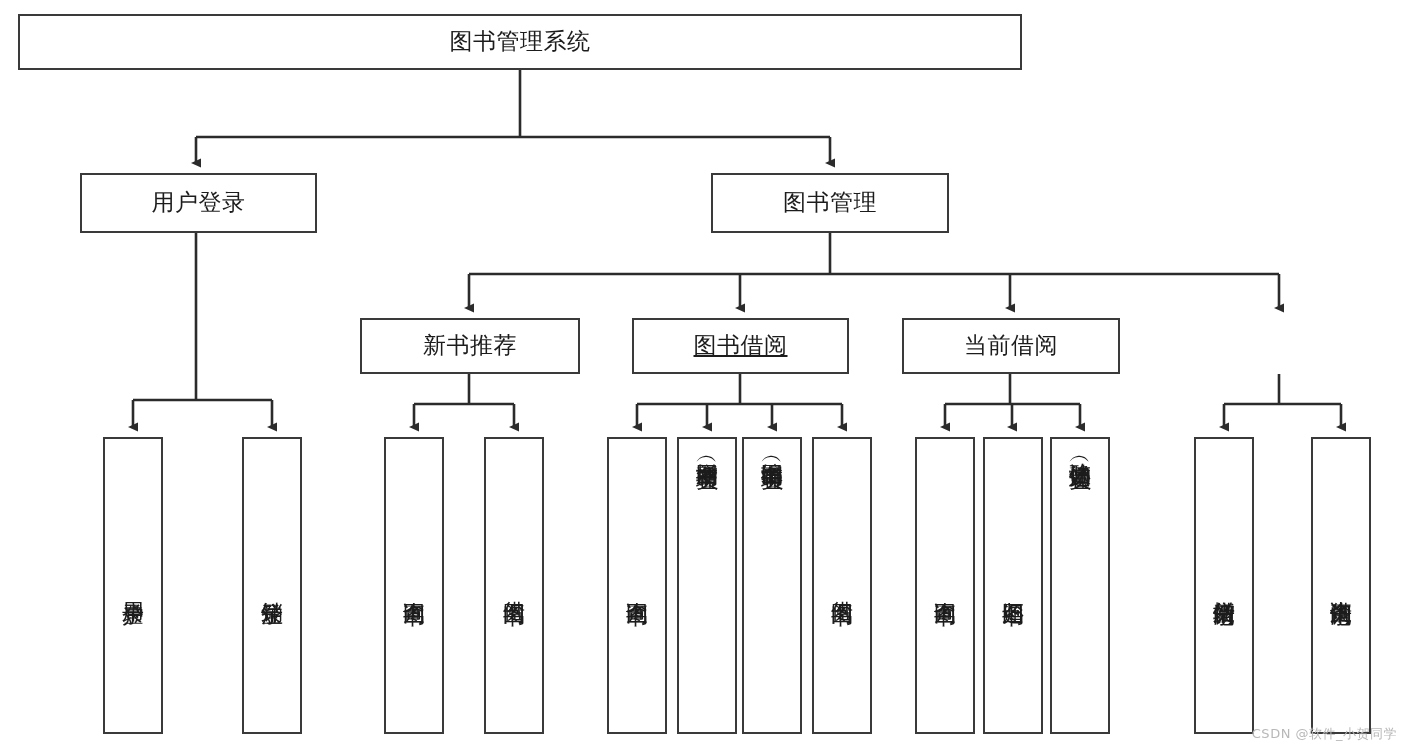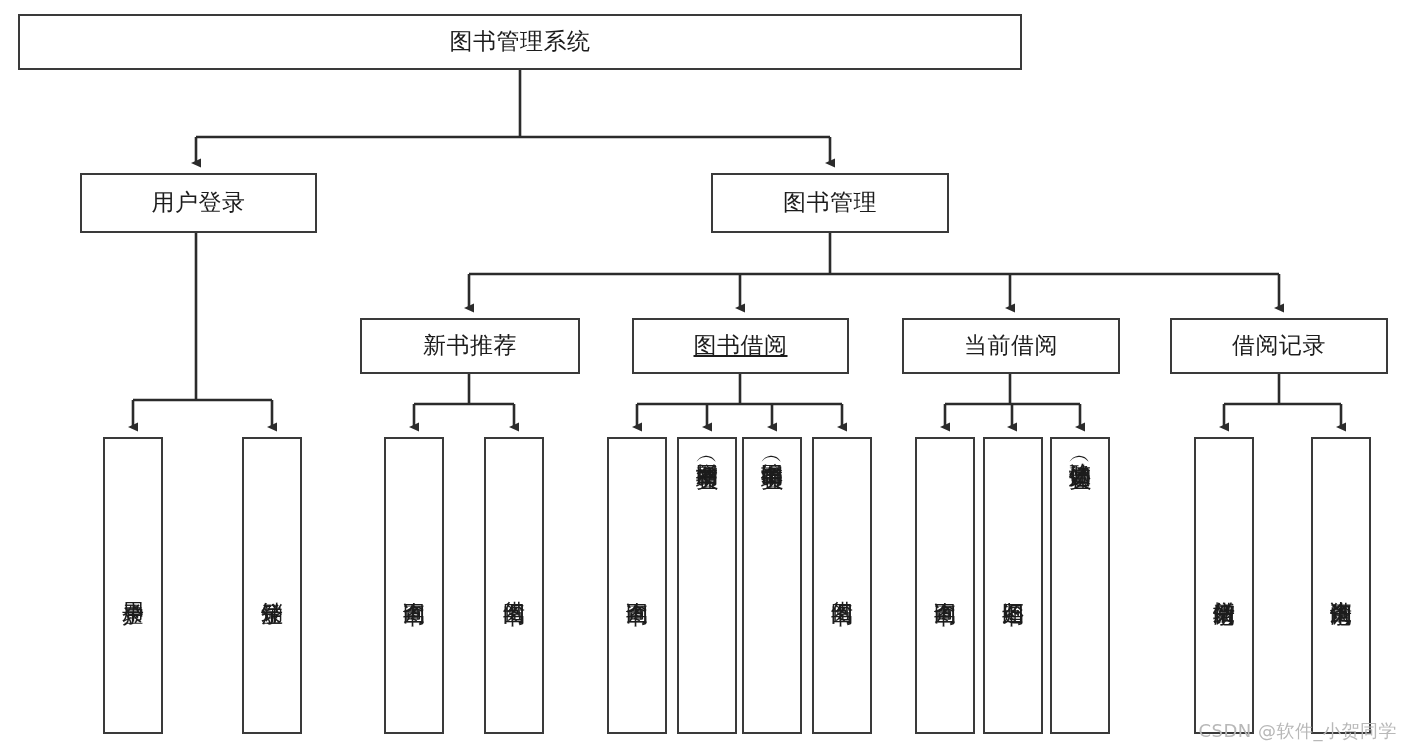--- a/index.html
+++ b/index.html
@@ -54,21 +54,21 @@
     white-space: nowrap;
     letter-spacing: 1px;
   }
   .node.vertical.center-align {
     align-items: center;
   }
   .watermark {
     position: absolute;
     right: 8px;
     bottom: 4px;
-    font-size: 18px;
+    font-size: 13px;
     color: #b8b8b8;
     white-space: nowrap;
     letter-spacing: 0.5px;
   }
 </style>
 </head>
 <body>
 
 <div id="diagram-root">
 
@@ -135,23 +135,20 @@
 
   <div class="node horizontal" style="left:360px; top:318px; width:220px; height:56px;">
     <span>新书推荐</span>
   </div>
   <div class="node horizontal" style="left:632px; top:318px; width:217px; height:56px;text-decoration:underline;">
     <span>图书借阅</span>
   </div>
   <div class="node horizontal" style="left:902px; top:318px; width:218px; height:56px;">
     <span>当前借阅</span>
   </div>
-  <div class="node horizontal" style="left:1170px; top:318px; width:218px; height:56px;">
-    <span>借阅记录</span>
-  </div>
 
   <div class="node vertical center-align" style="left:103px; top:437px; width:60px; height:297px;">
     <span class="vlabel">用户登录</span>
   </div>
   <div class="node vertical center-align" style="left:242px; top:437px; width:60px; height:297px;">
     <span class="vlabel">注销登录</span>
   </div>
 
   <div class="node vertical center-align" style="left:384px; top:437px; width:60px; height:297px;">
     <span class="vlabel">查询图书</span>

